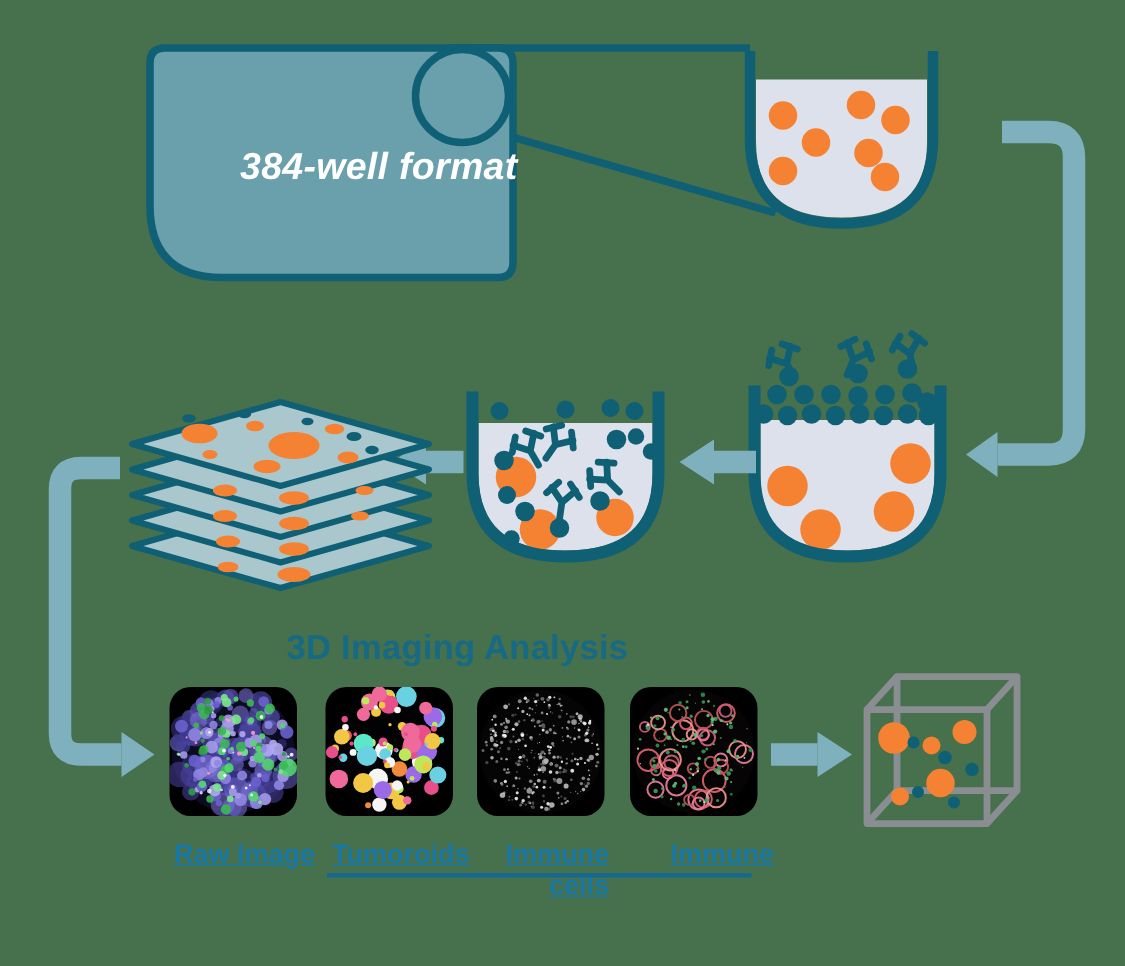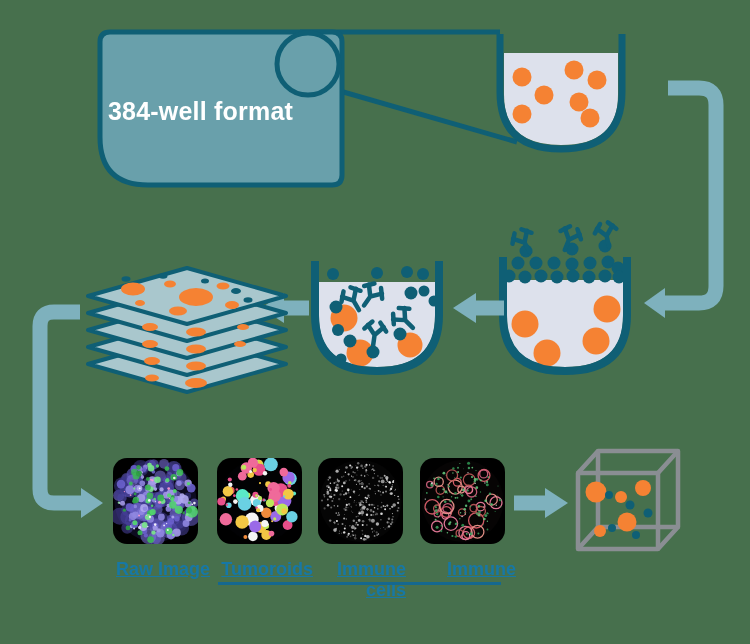--- a/index.html
+++ b/index.html
@@ -16,21 +16,21 @@
   .o-dot{fill:var(--c-orange,#f58233);}
   .t-dot{fill:var(--c-outline,#0f5f75);}
   .arrow{fill:none;stroke:var(--c-arrow,#7eb1bd);stroke-width:15;}
   .ah{fill:var(--c-arrow,#7eb1bd);}
   .layer{fill:var(--c-stack_fill,#a9c7cd);stroke:var(--c-outline,#0f5f75);stroke-width:4;stroke-linejoin:round;}
   .cube{fill:none;stroke:var(--c-cube,#8a8e93);stroke-width:4.5;stroke-linejoin:round;}
   .ab{stroke:var(--c-outline,#0f5f75);stroke-width:4.5;fill:none;stroke-linecap:round;}
 
   
   .txt{position:absolute;font-weight:700;letter-spacing:.2px;}
-  #t-plate{left:108px;top:97px;width:220px;text-align:left;font-size:25px;color:var(--c-plate_label_color,#fff);}
+  #t-plate{left:125px;top:97px;width:220px;text-align:right;font-size:25px;color:var(--c-plate_label_color,#fff);font-style:italic;}
   #t-imaging{left:104px;top:236px;font-size:23px;color:var(--c-heading,#166a85);}
   #t-analysis{left:191px;top:418px;font-size:23px;color:var(--c-heading,#166a85);}
   .plabel{position:absolute;top:559px;width:110px;text-align:right;
           font-weight:700;font-size:18px;color:var(--c-label,#1778a5);text-decoration:underline;}
   #pl0{left:100px;} #pl1{left:203px;} #pl2{left:296px;} #pl3{left:406px;}
   #seg-rule{position:absolute;left:218px;top:582px;width:283px;height:3px;background:var(--c-rule,#15688f);}
   #t-seg{left:260px;top:592px;width:200px;text-align:center;font-size:15px;color:var(--c-label,#1778a5);}
 
   
   .panel{position:absolute;top:458px;width:85px;height:86px;border-radius:14px;
@@ -212,20 +212,21 @@
         <circle class="t-dot" cx="609" cy="495" r="4"></circle>
         <circle class="t-dot" cx="630" cy="505" r="4.5"></circle>
         <circle class="t-dot" cx="648" cy="513" r="4.5"></circle>
         <circle class="t-dot" cx="612" cy="528" r="4"></circle>
         <circle class="t-dot" cx="636" cy="535" r="4"></circle>
       </g>
     </g>
   </svg>
 
   <div class="txt" id="t-plate">384-well format</div>
+  <div class="txt" id="t-analysis">3D Imaging Analysis</div>
 
   <div class="panel" id="p0">
       <svg width="85" height="86" viewBox="0 0 85 86">
         <circle cx="42.5" cy="43" r="41" fill="#0d0b20"></circle>
         <circle cx="45.1" cy="80.2" r="6.7" fill="#7d74d8" opacity="0.55"></circle>
         <circle cx="76.9" cy="54.0" r="5.2" fill="#4a44a0" opacity="0.55"></circle>
         <circle cx="77.6" cy="59.2" r="8.8" fill="#6a60cc" opacity="0.55"></circle>
         <circle cx="14.9" cy="51.6" r="6.6" fill="#3a3688" opacity="0.55"></circle>
         <circle cx="47.2" cy="18.2" r="5.8" fill="#7d74d8" opacity="0.55"></circle>
         <circle cx="24.9" cy="63.6" r="3.6" fill="#3a3688" opacity="0.55"></circle>

